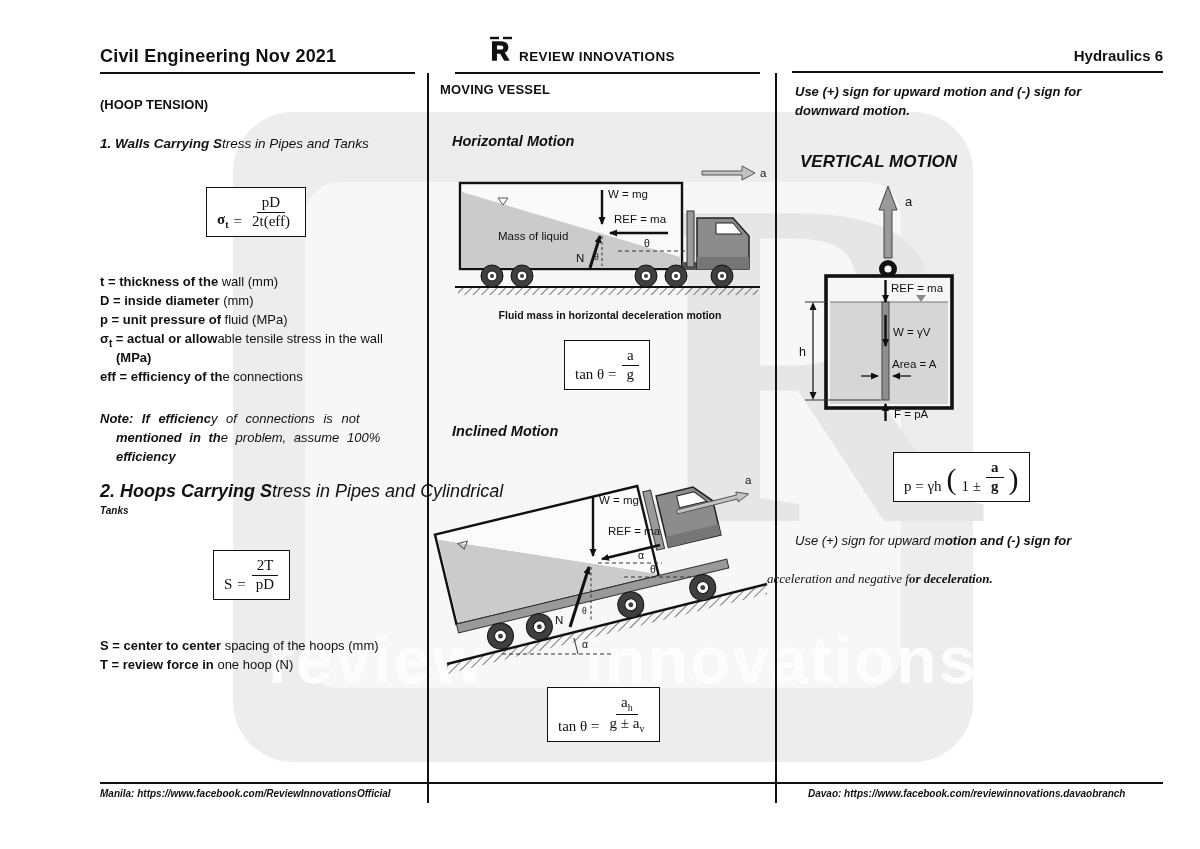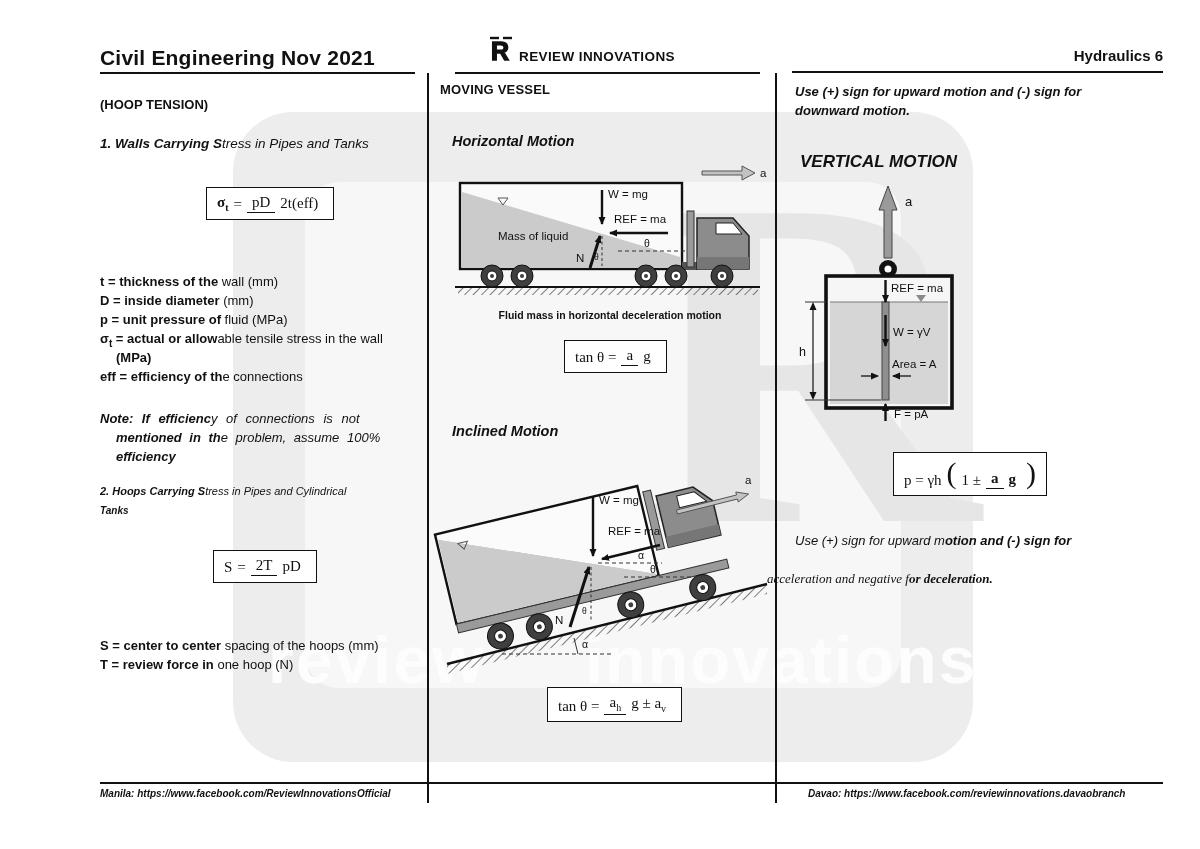--- a/index.html
+++ b/index.html
@@ -8,35 +8,35 @@
   
   .wm-outer{position:absolute;left:233px;top:112px;width:740px;height:650px;border-radius:60px;background:#ededed;}
   .wm-inner{position:absolute;left:305px;top:182px;width:596px;height:506px;border-radius:34px;background:#f7f7f7;}
   .wm-ghost{position:absolute;left:640px;top:128px;font-size:470px;line-height:470px;font-weight:bold;
             color:#e6e6e6;font-family:"Liberation Serif",serif;}
   .wm-word{position:absolute;font-size:66px;font-weight:bold;color:#fdfdfd;letter-spacing:2px;}
   
   .abs{position:absolute;}
   .hline{position:absolute;height:1.6px;background:#111;}
   .vline{position:absolute;width:1.6px;background:#111;}
-  .h-left{font-size:21px;font-weight:bold;letter-spacing:.2px;}
+  .h-left{font-size:18px;font-weight:bold;letter-spacing:.2px;}
   .h-right{font-size:15px;font-weight:bold;}
   .brand{font-size:13.5px;font-weight:bold;letter-spacing:.4px;}
   .colhead{font-size:13px;font-weight:bold;letter-spacing:.2px;}
   .subhead{font-size:14.5px;font-weight:bold;font-style:italic;}
   .subhead2{font-size:17px;font-weight:bold;font-style:italic;}
   .body13{font-size:13px;line-height:19px;}
   .it{font-style:italic;}
   .def b,.mix b{font-weight:bold;}
   .caption{font-size:10.5px;font-weight:bold;text-align:center;}
   .foot{font-size:10px;font-weight:bold;font-style:italic;}
   
   .fbox{position:absolute;border:1.6px solid #111;background:#ffffff;padding:6px 10px;
         font-family:"Liberation Serif",serif;font-size:15px;display:flex;align-items:flex-end;gap:5px;color:#111;}
-  .frac{display:inline-flex;flex-direction:row;align-items:center;line-height:1.18;}
+  .frac{display:inline-flex;flex-direction:column;align-items:center;line-height:1.18;}
   .frac .num{border-bottom:1.3px solid #111;padding:0 5px;}
   .frac .den{padding:0 5px;}
   .paren{font-size:30px;font-weight:300;line-height:1;transform:translateY(-1px);}
   sub{font-size:10px;}
   
   svg{position:absolute;overflow:visible;}
   svg text{font-family:"Liberation Sans",sans-serif;fill:#111;}
 </style>
 </head>
 <body>
@@ -90,21 +90,21 @@
   <div class="abs body13 def" style="left:100px;top:329px;">
     <b><span>σ</span><sub>t</sub><span> = actual or allow</span></b><span>able tensile stress in the wall</span>
   </div>
   <div class="abs body13 def" style="left:116px;top:348px;"><b>(MPa)</b></div>
   <div class="abs body13 def" style="left:100px;top:367px;"><b>eff = efficiency of th</b><span>e connections</span></div>
 
   <div class="abs body13 it mix" style="left:100px;top:409px;word-spacing:5px;"><b>Note: If efficienc</b><span>y of connections is not</span></div>
   <div class="abs body13 it mix" style="left:116px;top:428px;word-spacing:4px;"><b>mentioned in th</b><span>e problem, assume 100%</span></div>
   <div class="abs body13 it mix" style="left:116px;top:447px;"><b>efficiency</b><span></span></div>
 
-  <div class="abs body13 it mix" style="left:100px;top:482px;font-size:11px;">
+  <div class="abs body13 it mix" style="left:100px;top:482px;font-size:18px;">
     <b>2. Hoops Carrying S</b><span>tress in Pipes and Cylindrical</span>
   </div>
   <div class="abs body13 it" style="left:100px;top:501px;font-size:10px;font-weight:bold;">Tanks</div>
 
   <div class="fbox" style="left:213px;top:550px;">
     <span>S</span>
     <span>=</span>
     <span class="frac">
         <span class="num">2T</span>
         <span class="den">pD</span>

